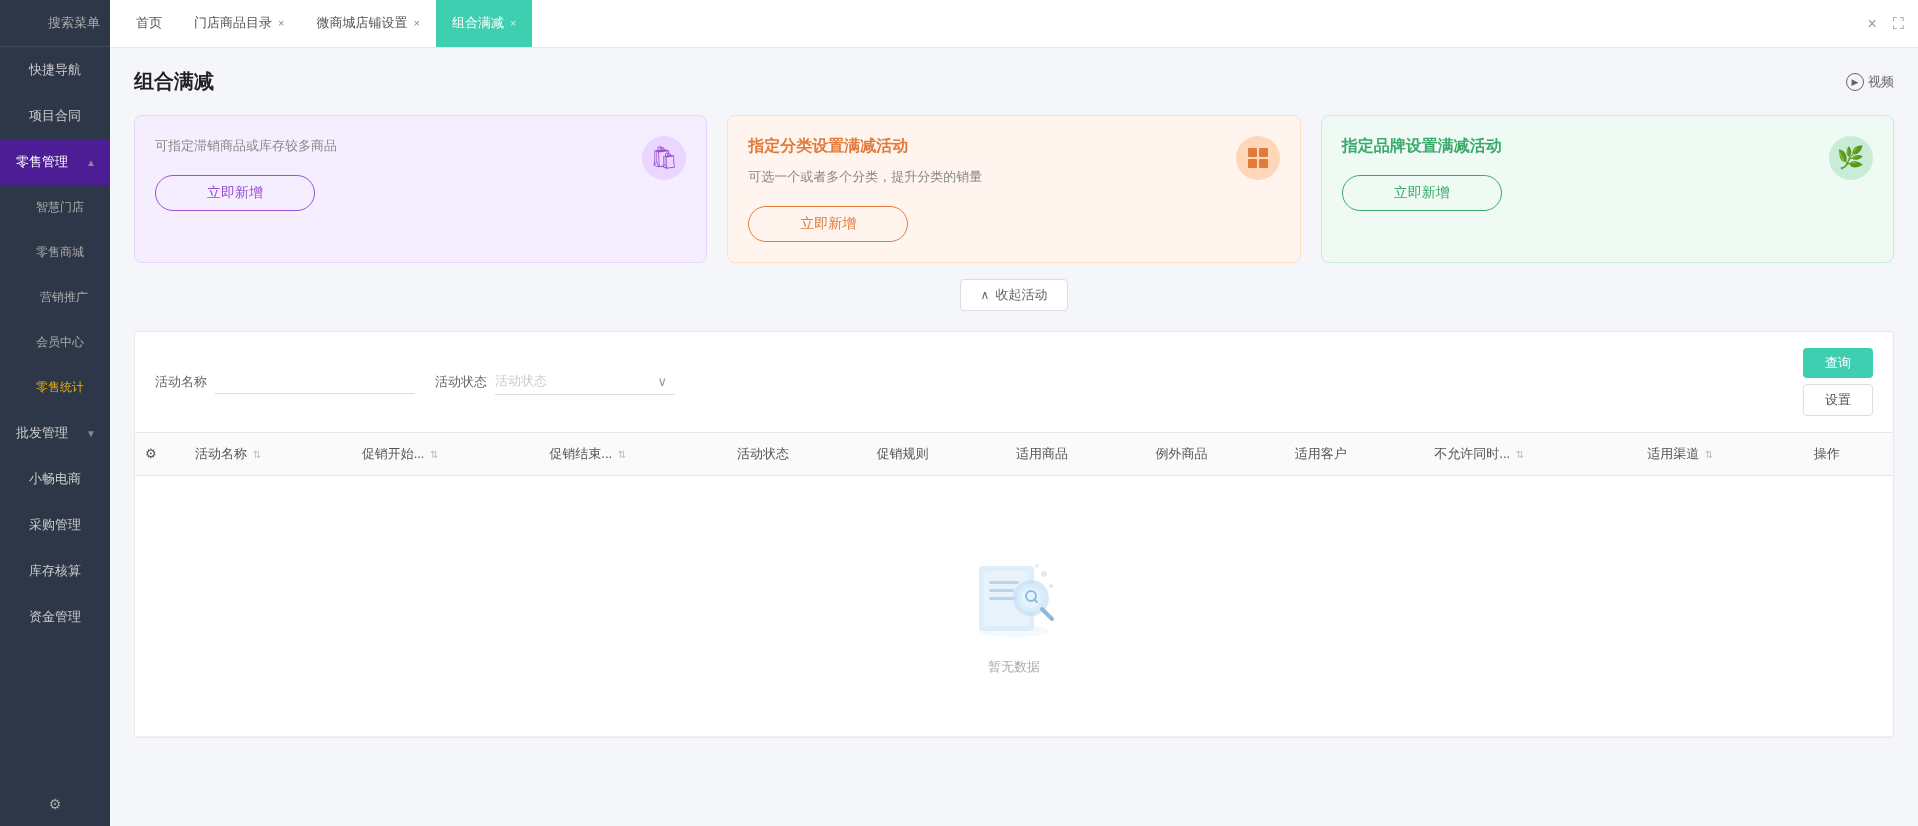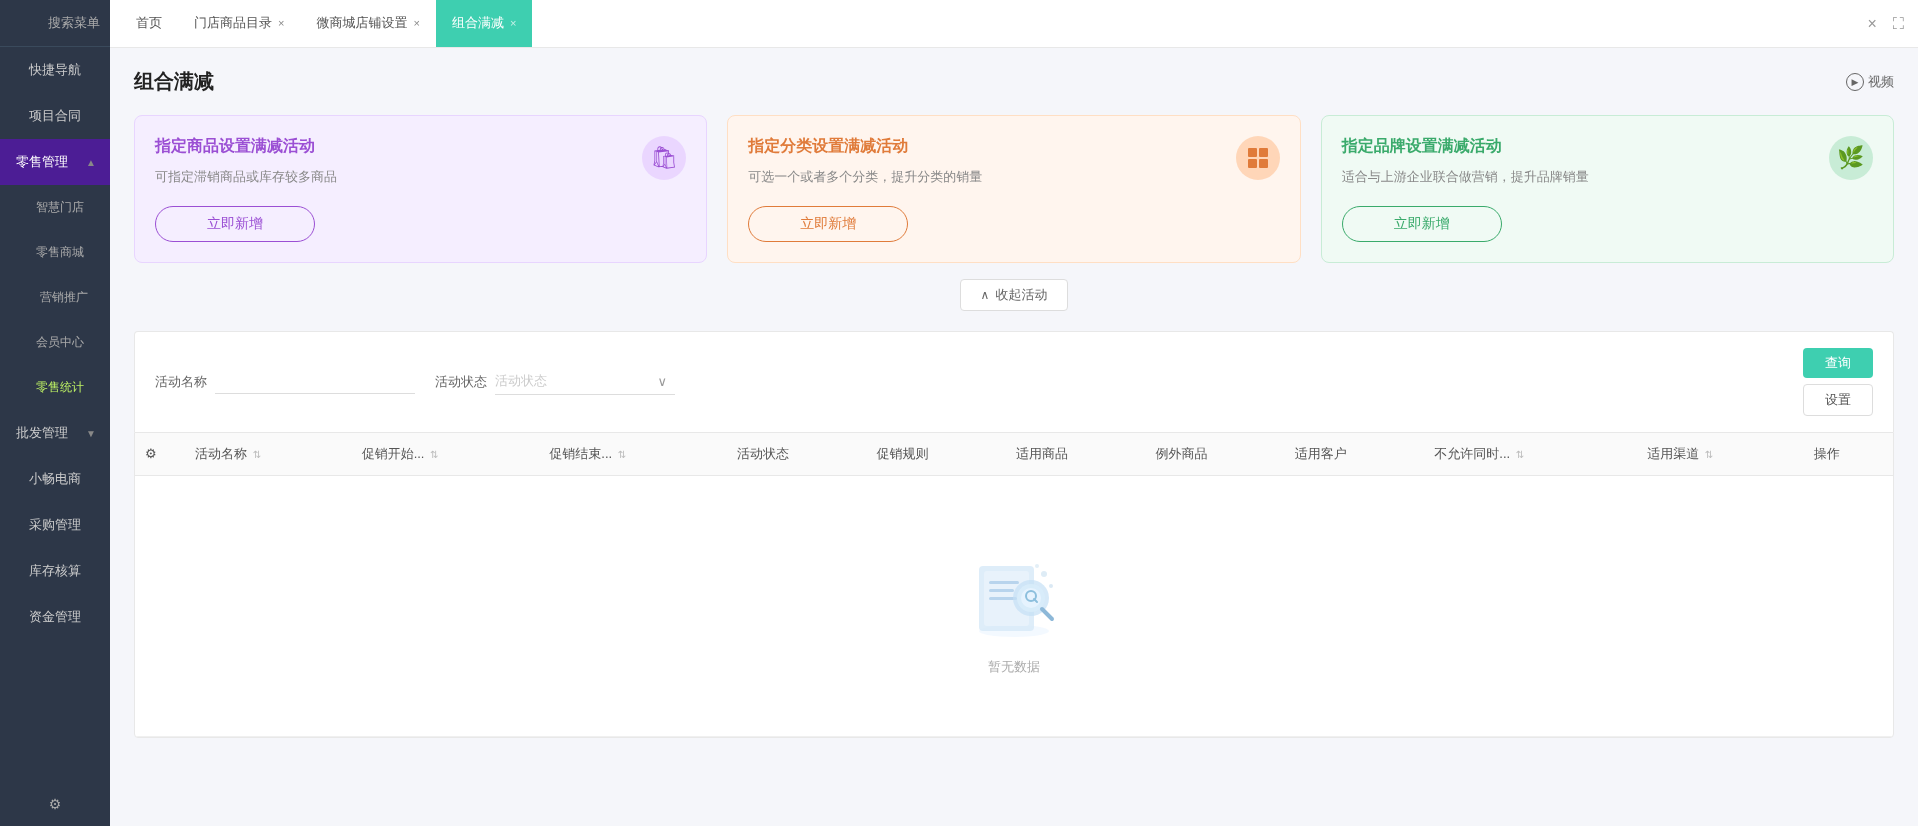--- a/index.html
+++ b/index.html
@@ -349,21 +349,21 @@
   </div>
   <div class="sidebar-item" style="padding-left:20px;font-size:12px;color:#aaa;">
     <span>零售商城</span>
   </div>
   <div class="sidebar-item" style="padding-left:28px;font-size:12px;color:#aaa;">
     <span>营销推广</span>
   </div>
   <div class="sidebar-item" style="padding-left:20px;font-size:12px;color:#aaa;">
     <span>会员中心</span>
   </div>
-  <div class="sidebar-item" style="padding-left:20px;font-size:12px;color:#bef264;">
+  <div class="sidebar-item" style="padding-left:20px;font-size:12px;color:#eab308;">
     <span>零售统计</span>
   </div>
   <div class="sidebar-item has-arrow">
     <span>批发管理</span>
     <span class="arrow">▼</span>
   </div>
   <div class="sidebar-item">
     <span>小畅电商</span>
   </div>
   <div class="sidebar-item">
@@ -412,21 +412,20 @@
       <div class="video-link">
         <span style="width:18px;height:18px;border-radius:50%;border:1.5px solid #666;display:inline-flex;align-items:center;justify-content:center;font-size:9px;">▶</span>
         <span>视频</span>
       </div>
     </div>
 
     <div class="activity-cards">
 
       <div class="activity-card card-purple">
         <div class="card-icon icon-purple">🛍</div>
-        <div class="card-title">指定商品设置满减活动</div>
         <div class="card-desc">可指定滞销商品或库存较多商品</div>
         <button class="card-btn btn-purple">立即新增</button>
       </div>
 
       <div class="activity-card card-orange">
         <div class="card-icon icon-orange" style="font-size:20px;">
           <svg width="24" height="24" viewBox="0 0 24 24">
               <rect x="2" y="2" width="9" height="9" rx="1" fill="#e07b3a"></rect>
               <rect x="13" y="2" width="9" height="9" rx="1" fill="#e07b3a"></rect>
               <rect x="2" y="13" width="9" height="9" rx="1" fill="#e07b3a"></rect>
@@ -434,21 +433,20 @@
             </svg>
         </div>
         <div class="card-title">指定分类设置满减活动</div>
         <div class="card-desc">可选一个或者多个分类，提升分类的销量</div>
         <button class="card-btn btn-orange">立即新增</button>
       </div>
 
       <div class="activity-card card-green">
         <div class="card-icon icon-green">🌿</div>
         <div class="card-title">指定品牌设置满减活动</div>
-        <div class="card-desc">适合与上游企业联合做营销，提升品牌销量</div>
         <button class="card-btn btn-green">立即新增</button>
       </div>
 
     </div>
 
     <div class="collapse-bar">
       <button class="collapse-btn">
         <span style="font-size:12px;">∧</span>
         <span>收起活动</span>
       </button>

